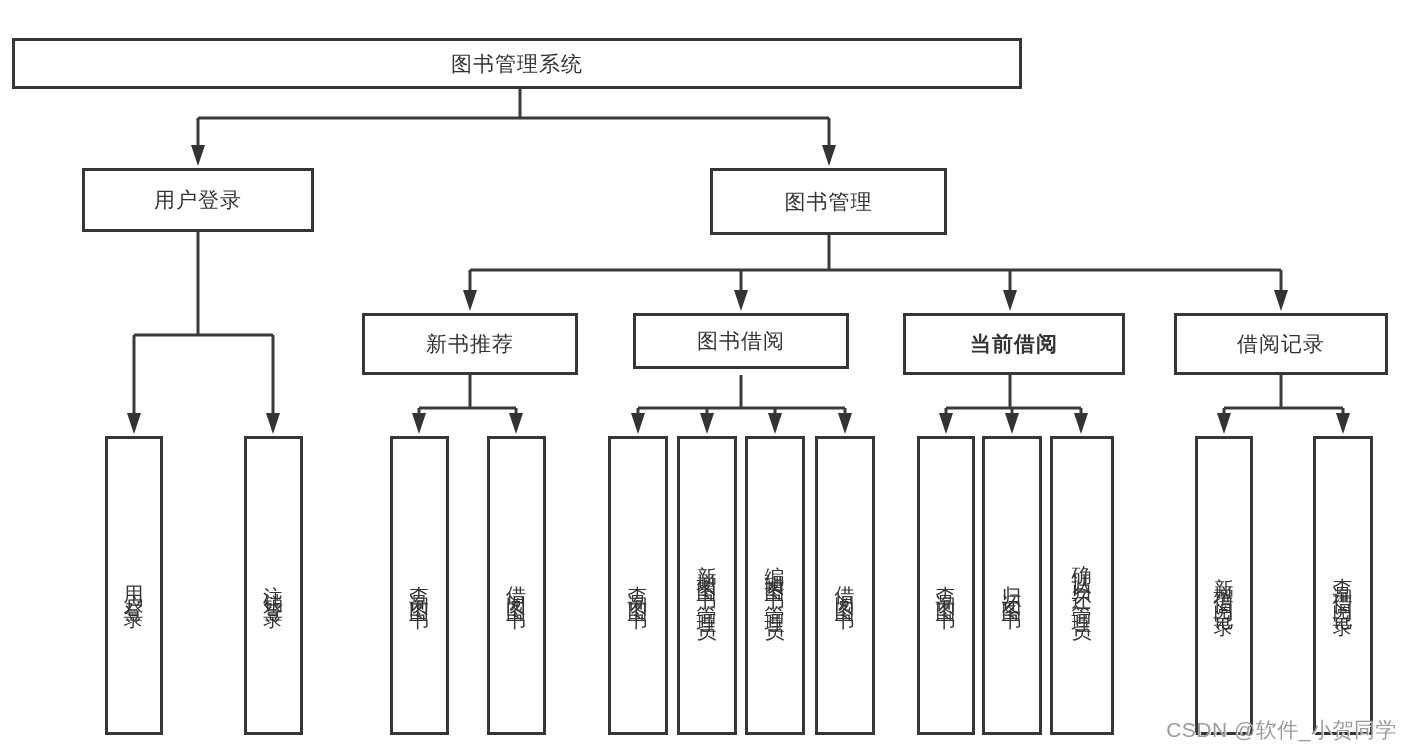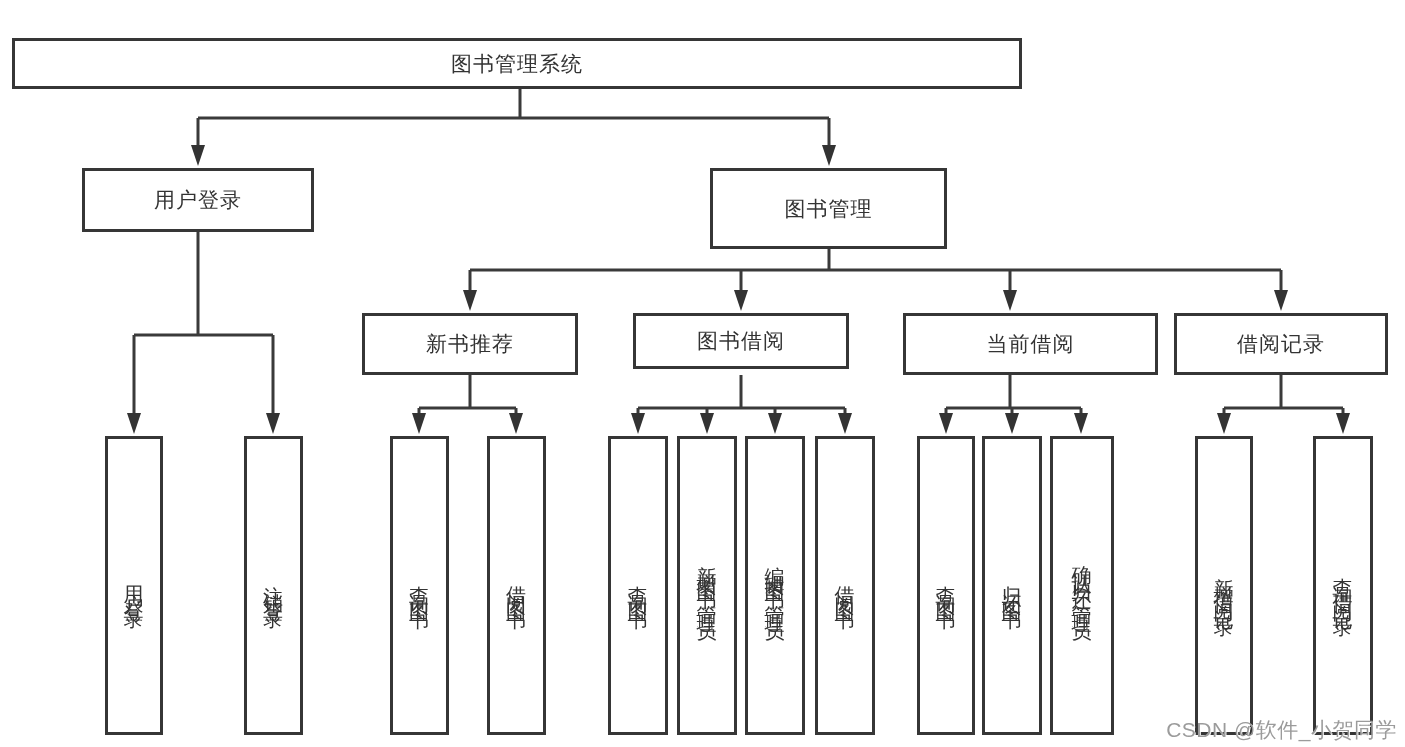--- a/index.html
+++ b/index.html
@@ -99,25 +99,25 @@
     <polygon points="1074,413 1088,413 1081,434"></polygon>
 
     <path d="M1281 375 V408 M1224 408 H1343 M1224 408 V416 M1343 408 V416"></path>
     <polygon points="1217,413 1231,413 1224,434"></polygon>
     <polygon points="1336,413 1350,413 1343,434"></polygon>
   </svg>
 
   <div class="hbox" style="left:12px; top:13px; width:1010px; height:51px;margin-top:25px;">图书管理系统</div>
 
   <div class="hbox" style="left:82px; top:168px; width:232px; height:64px;">用户登录</div>
-  <div class="hbox" style="left:710px; top:168px; width:237px; height:81px;">图书管理</div>
+  <div class="hbox" style="left:710px; top:168px; width:237px; height:67px;">图书管理</div>
 
   <div class="hbox" style="left:362px; top:313px; width:216px; height:62px;">新书推荐</div>
   <div class="hbox" style="left:633px; top:313px; width:216px; height:56px;">图书借阅</div>
-  <div class="hbox" style="left:903px; top:313px; width:255px; height:62px;">当前借阅</div>
+  <div class="hbox" style="left:903px; top:313px; width:222px; height:62px;font-weight:bold;">当前借阅</div>
   <div class="hbox" style="left:1174px; top:313px; width:214px; height:62px;">借阅记录</div>
 
   <div class="vbox" style="left:105px; top:436px; width:58px; height:299px;">
     <span>用户登录</span>
   </div>
   <div class="vbox" style="left:244px; top:436px; width:59px; height:299px;">
     <span>注销登录</span>
   </div>
 
   <div class="vbox" style="left:390px; top:436px; width:59px; height:299px;">

